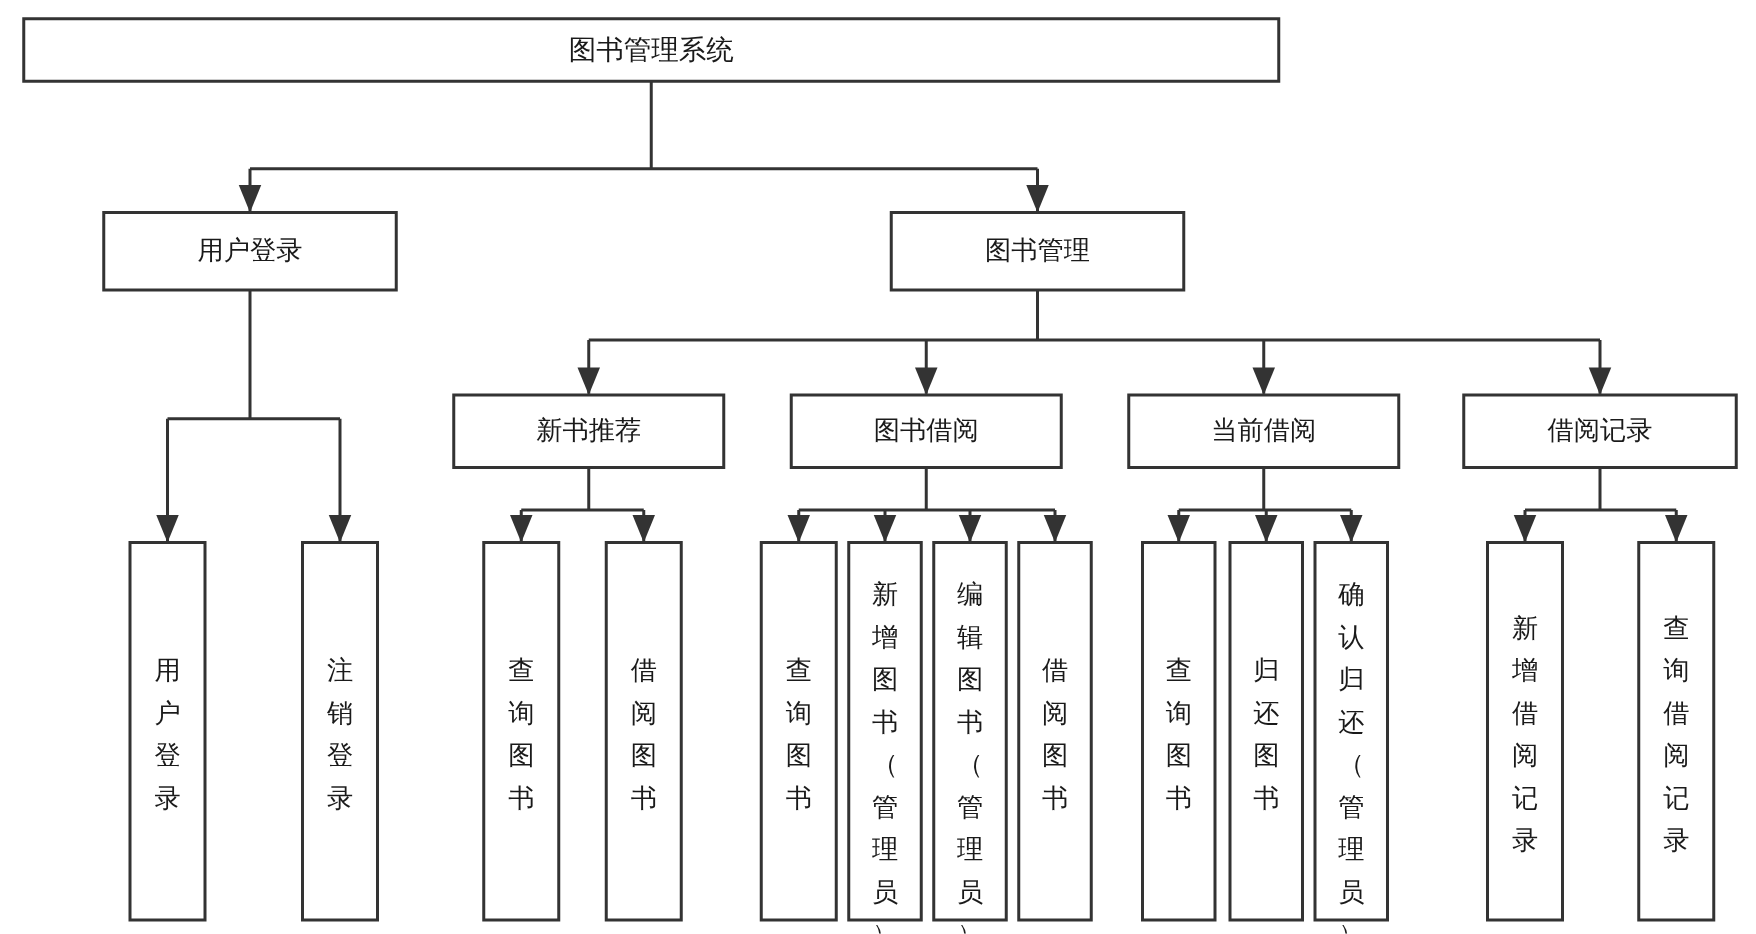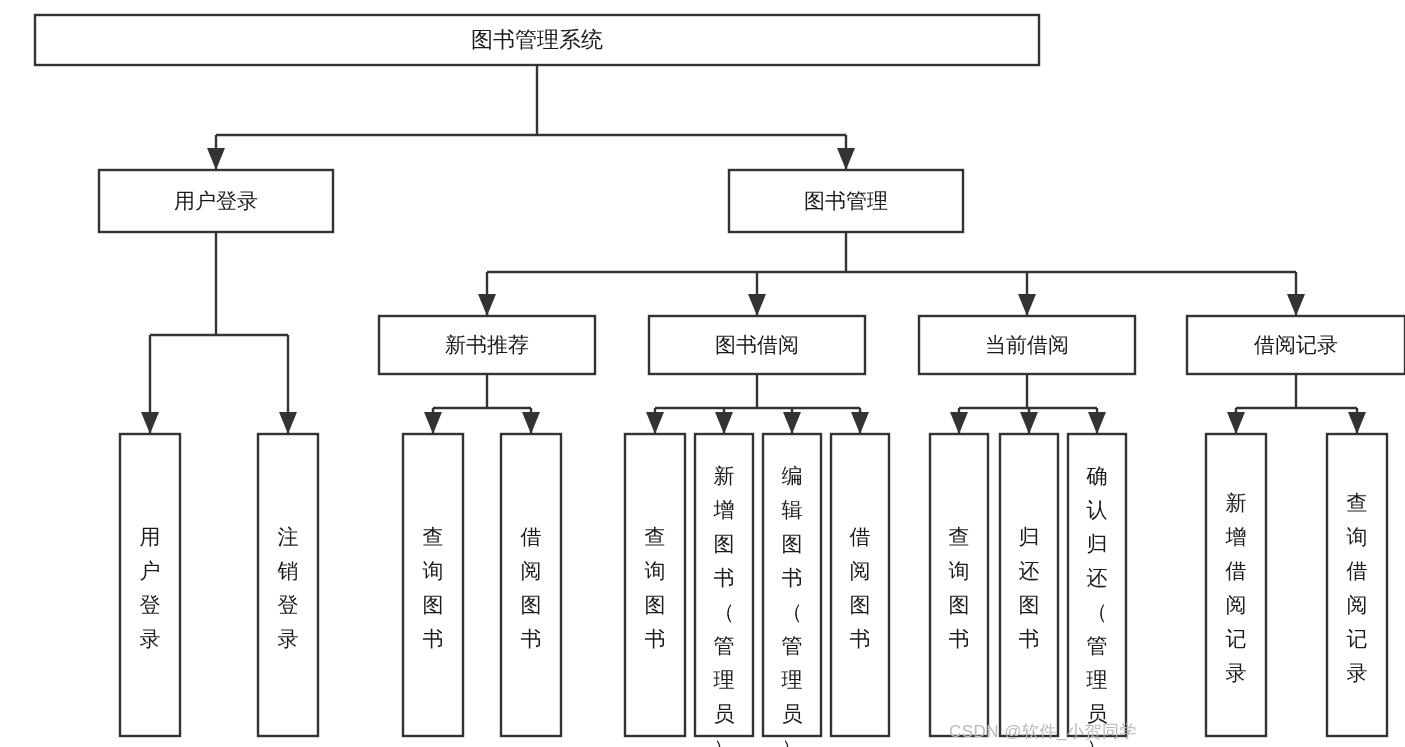--- a/index.html
+++ b/index.html
@@ -9,21 +9,21 @@
   }
   body {
     width: 1405px;
     height: 747px;
     font-family: "Liberation Sans", "DejaVu Sans", sans-serif;
     overflow: hidden;
     position: relative;
   }
   #chart-root {
     position: absolute;
-    left: 17px;
+    left: 1px;
     top: 0;
     width: 1128px;
     height: 747px;
   }
   .node-box {
     fill: #ffffff;
     stroke: #333333;
     stroke-width: 2.4;
   }
   .node-label {
@@ -199,14 +199,13 @@
         <g>
           <rect x="1189" y="434" width="60" height="302" class="node-box"></rect>
           <text x="1219" y="509.52" class="leaf-label"><tspan x="1219" dy="0">新</tspan><tspan x="1219" dy="34">增</tspan><tspan x="1219" dy="34">借</tspan><tspan x="1219" dy="34">阅</tspan><tspan x="1219" dy="34">记</tspan><tspan x="1219" dy="34">录</tspan></text>
         </g>
         <g>
           <rect x="1310" y="434" width="60" height="302" class="node-box"></rect>
           <text x="1340" y="509.52" class="leaf-label"><tspan x="1340" dy="0">查</tspan><tspan x="1340" dy="34">询</tspan><tspan x="1340" dy="34">借</tspan><tspan x="1340" dy="34">阅</tspan><tspan x="1340" dy="34">记</tspan><tspan x="1340" dy="34">录</tspan></text>
         </g>
       </g>
   </svg>
-  <div class="watermark">CSDN @软件_小贺同学</div>
 </div>
 
 </body></html>

